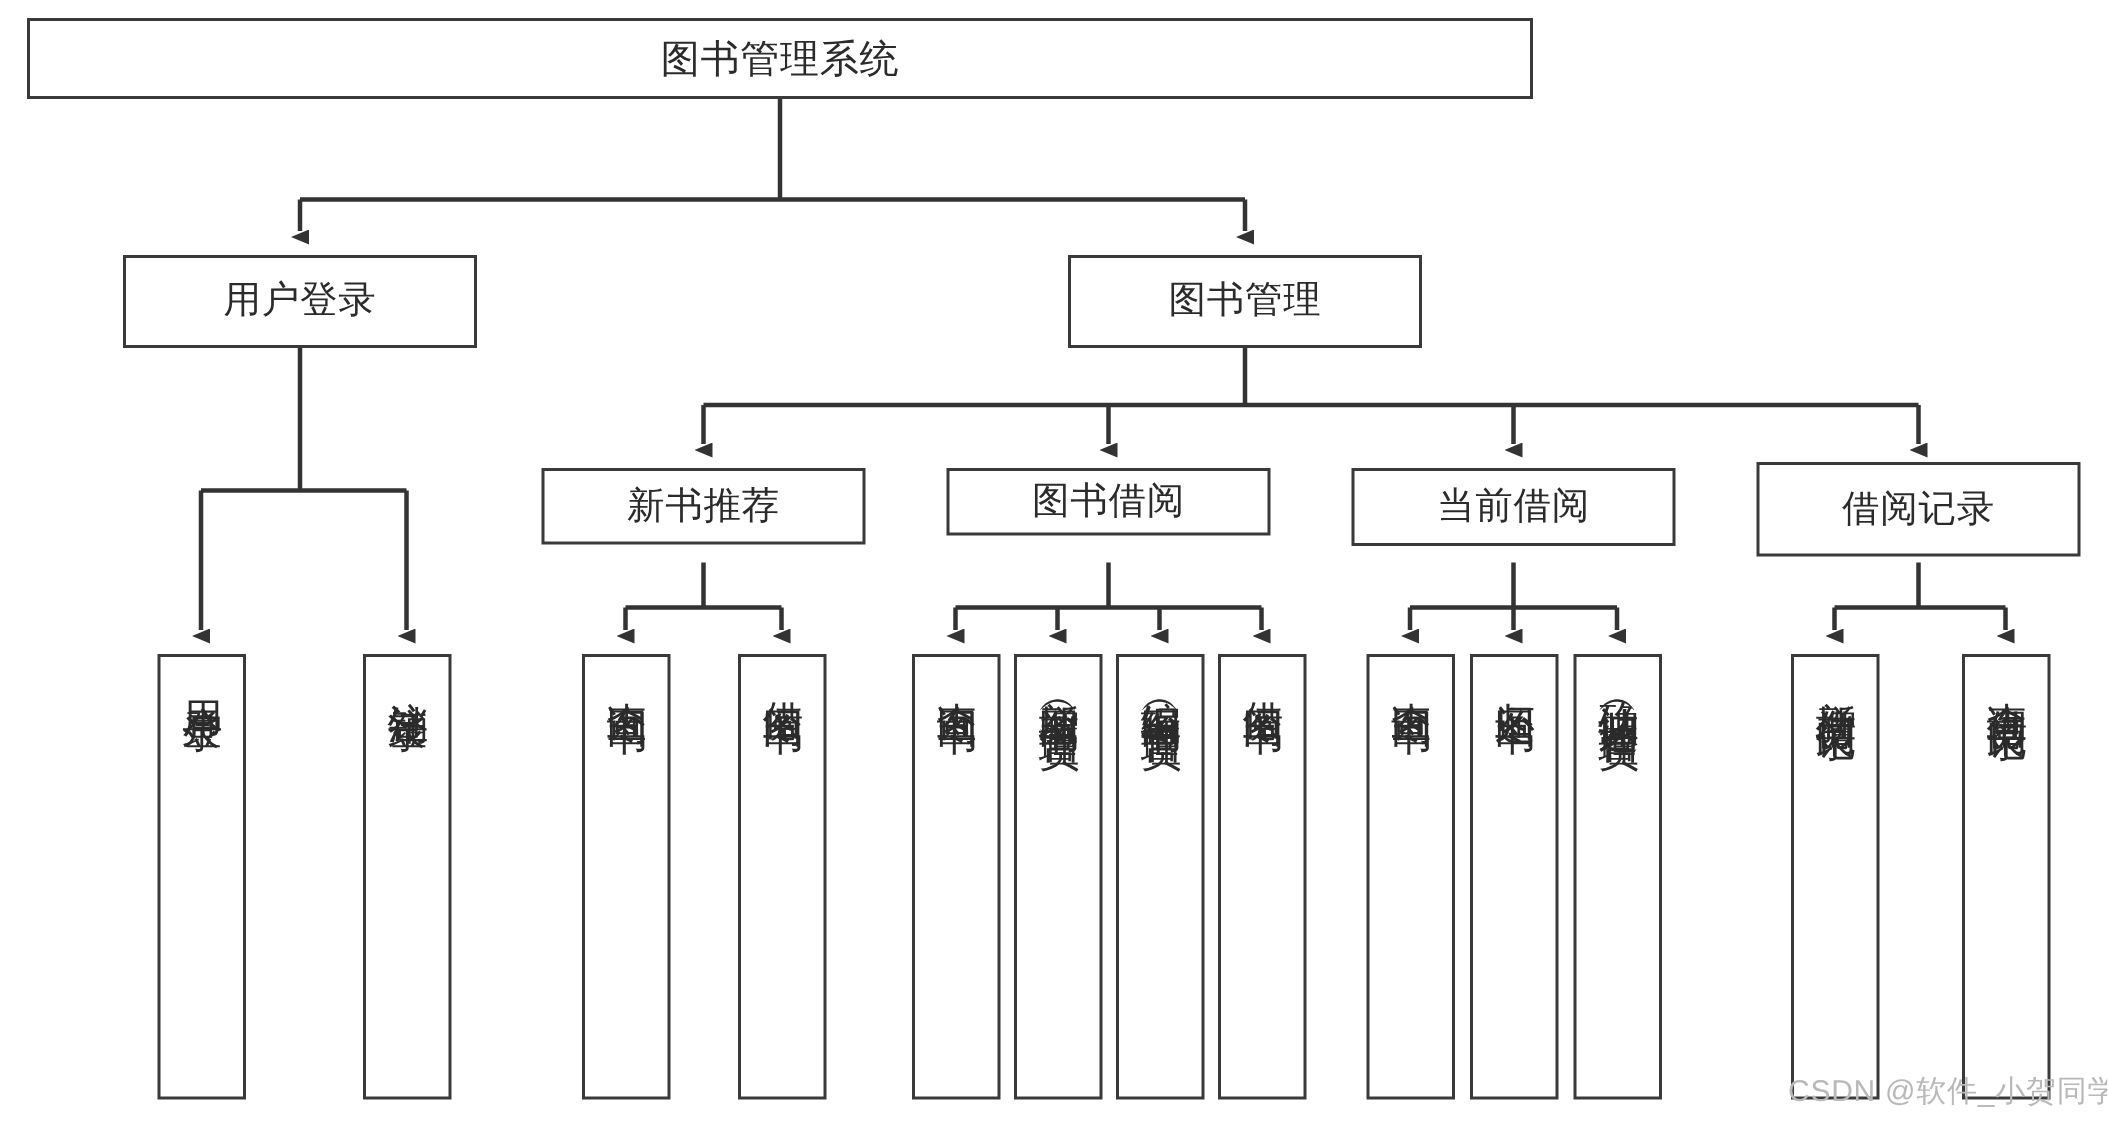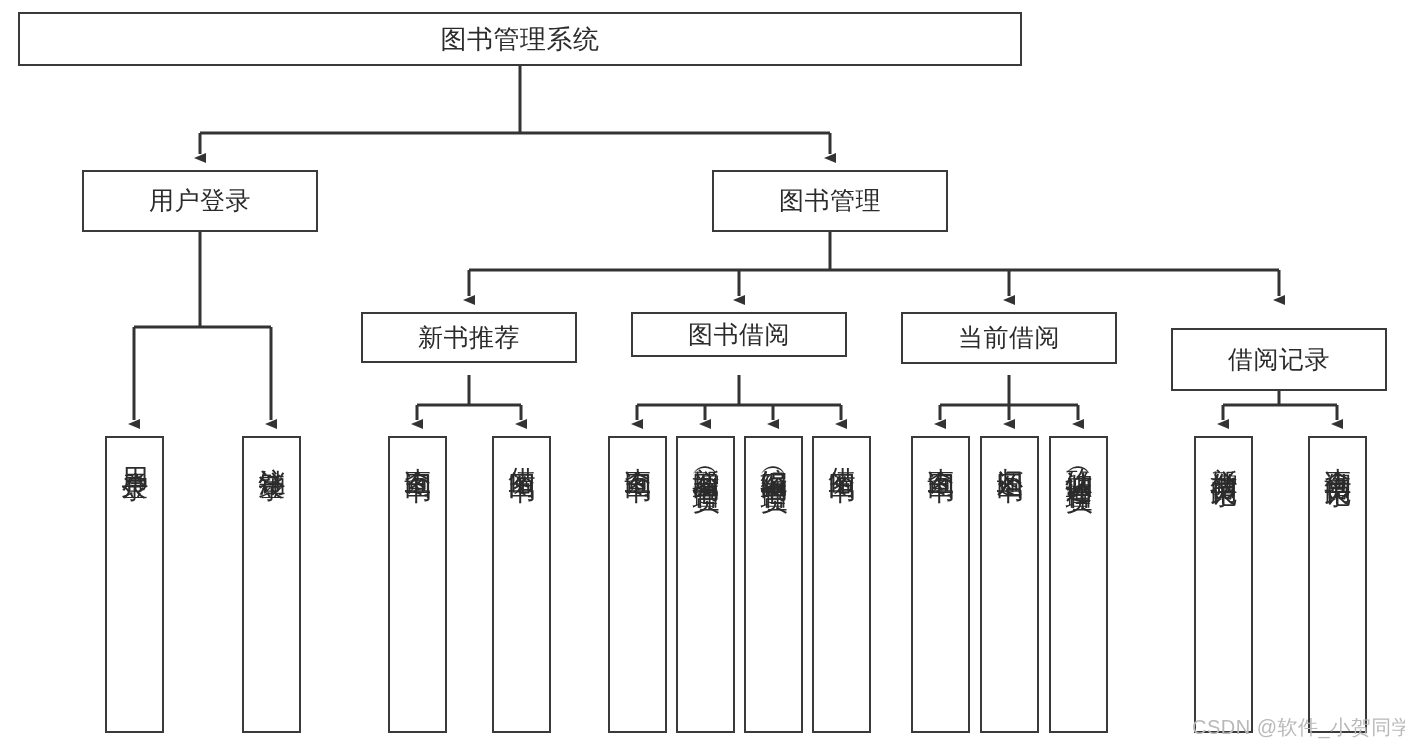--- a/index.html
+++ b/index.html
@@ -143,21 +143,21 @@
 
   <div class="node horiz" style="left:361px; top:312px; width:216px; height:51px;">
     <span class="node-label">新书推荐</span>
   </div>
   <div class="node horiz" style="left:631px; top:312px; width:216px; height:45px;">
     <span class="node-label">图书借阅</span>
   </div>
   <div class="node horiz" style="left:901px; top:312px; width:216px; height:52px;">
     <span class="node-label">当前借阅</span>
   </div>
-  <div class="node horiz" style="left:1171px; top:328px; width:216px; height:63px;">
+  <div class="node horiz" style="left:1171px; top:308px; width:216px; height:63px;">
     <span class="node-label">借阅记录</span>
   </div>
 
   <div class="node vert" style="left:105px; top:436px; width:59px; height:297px;">
     <span class="node-label">用户登录</span>
   </div>
   <div class="node vert" style="left:242px; top:436px; width:59px; height:297px;">
     <span class="node-label">注销登录</span>
   </div>
 

